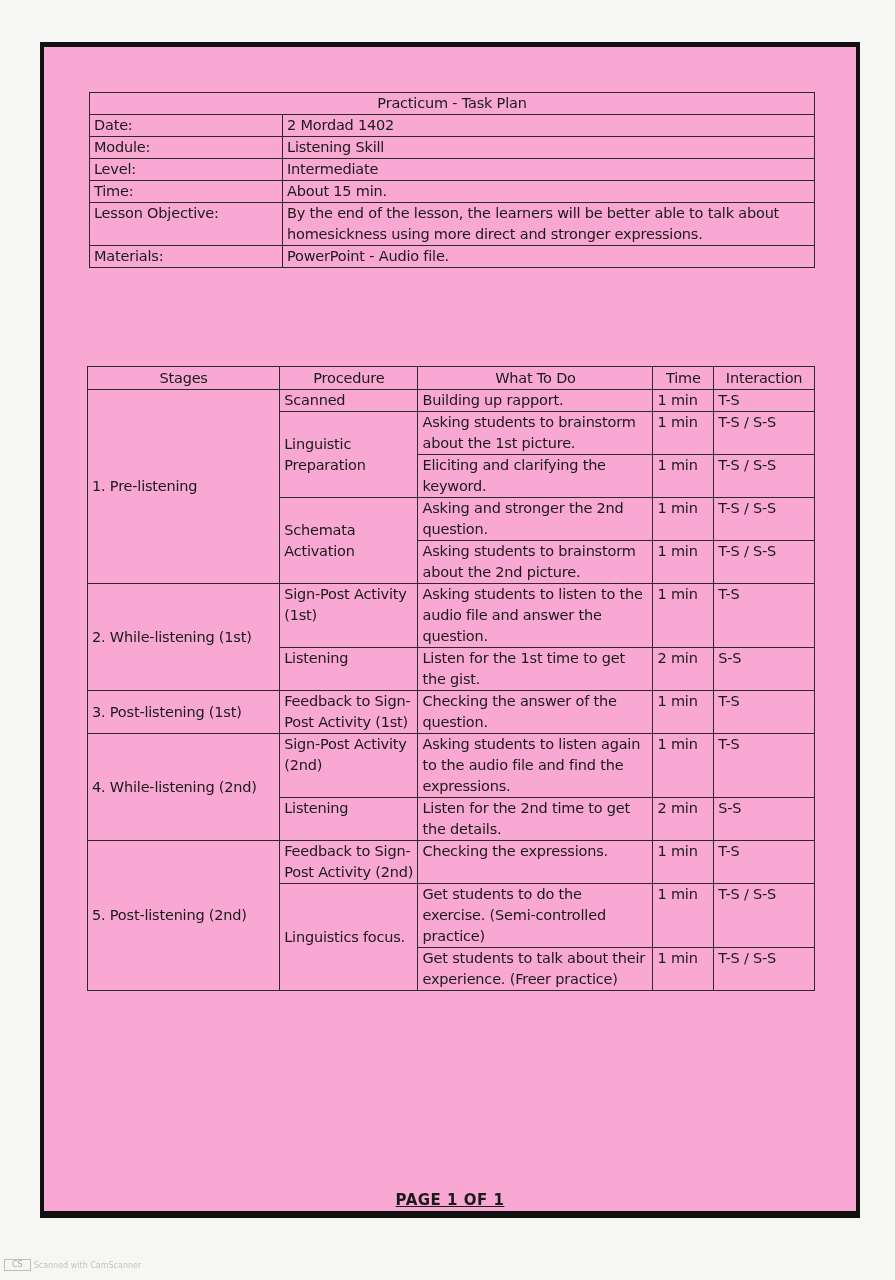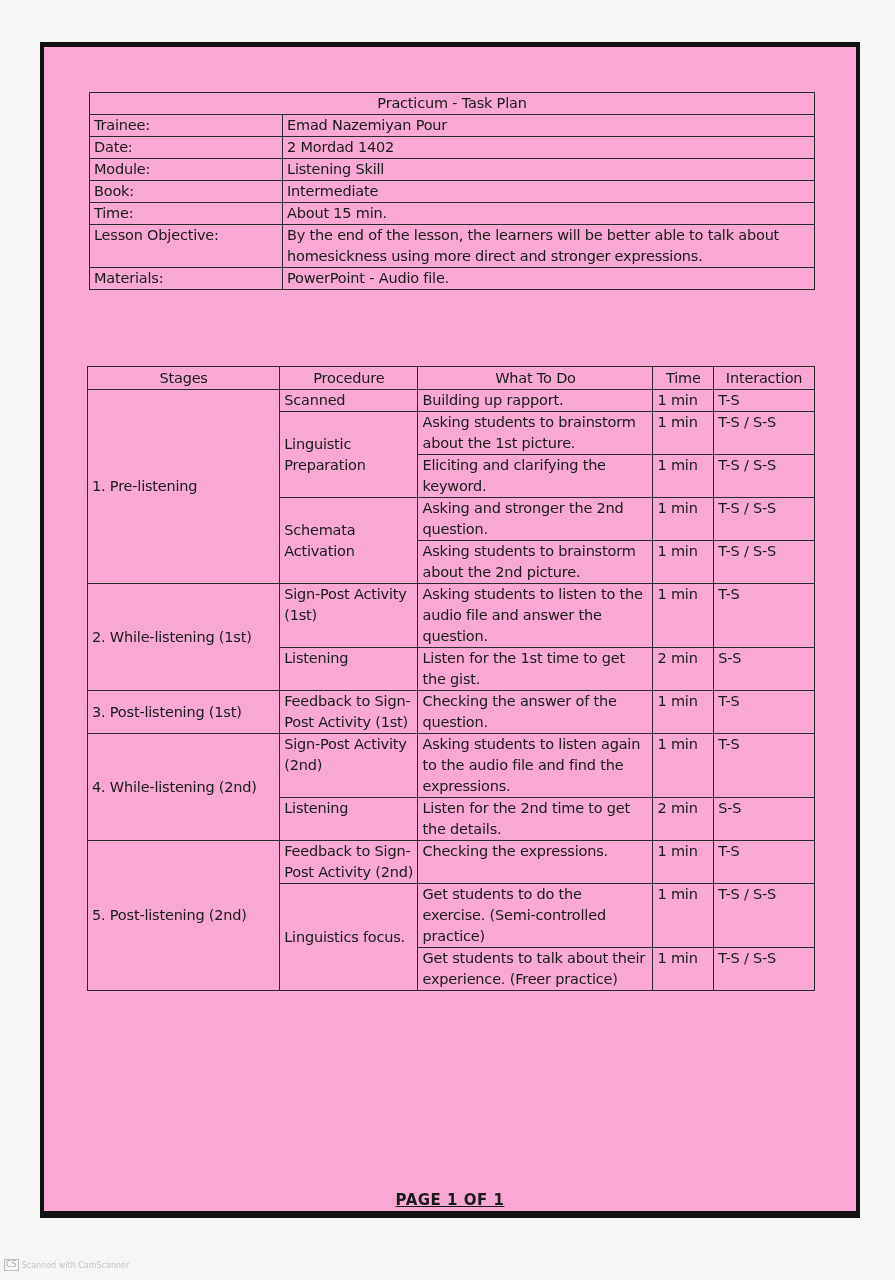--- a/index.html
+++ b/index.html
@@ -35,47 +35,43 @@
   #plan-table td.inter { width: 92px; }
   .page-footer {
     position: absolute; left: 0; width: 100%; top: 1144px; text-align: center;
     font-size: 15px; font-weight: bold; text-decoration: underline; letter-spacing: 0.5px;
   }
   .watermark {
     position: absolute; left: 4px; top: 1259px; display: flex; align-items: center; gap: 3px;
     color: #c4c4c4; font-size: 8px;
   }
   .cs-icon {
-    border: 1px solid #bdbdbd; font-size: 8px; padding: 0 1px; line-height: 10px; color: #aaa;
+    border: 1px solid #bdbdbd; font-size: 8px; padding: 0 7px; line-height: 10px; color: #aaa;
   }
 </style>
 </head>
 <body>
 
 <div class="page-frame">
 
   <table id="info-table">
     <tbody>
         <tr>
       <td class="title" colspan="2">Practicum - Task Plan</td>
     </tr>
     <tr>
-      <td class="lbl">Trainee:</td>
-      <td>Emad Nazemiyan Pour</td>
-    </tr>
-    <tr>
       <td class="lbl">Date:</td>
       <td>2 Mordad 1402</td>
     </tr>
     <tr>
       <td class="lbl">Module:</td>
       <td>Listening Skill</td>
     </tr>
     <tr>
-      <td class="lbl">Book:</td>
+      <td class="lbl">Level:</td>
       <td>Intermediate</td>
     </tr>
     <tr>
       <td class="lbl">Time:</td>
       <td>About 15 min.</td>
     </tr>
     <tr>
       <td class="lbl">Lesson Objective:</td>
       <td>By the end of the lesson, the learners will be better able to talk about homesickness using more direct and stronger expressions.</td>
     </tr>

